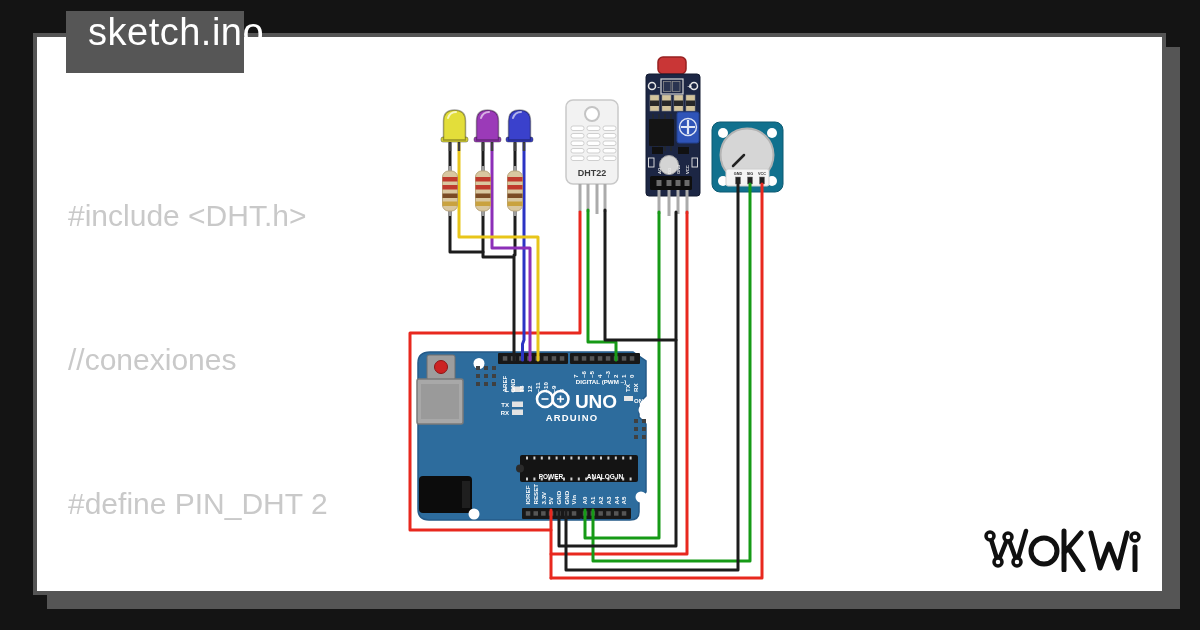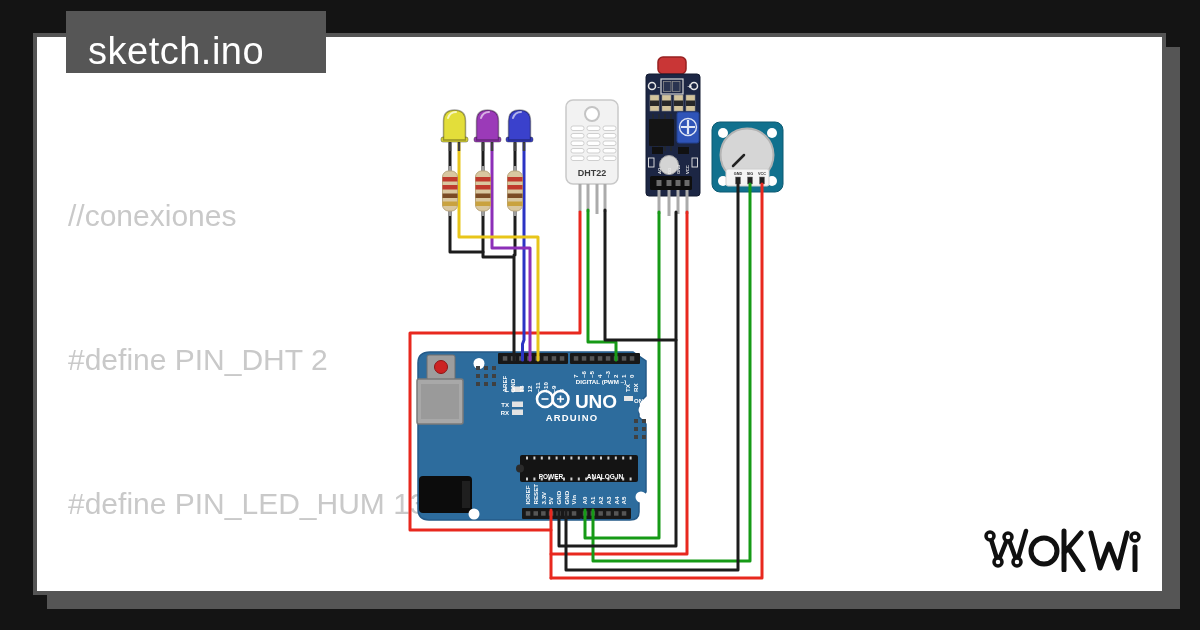--- a/index.html
+++ b/index.html
@@ -6,22 +6,22 @@
   body{
     width:1200px;height:630px;position:relative;overflow:hidden;
     background:#141414;font-family:"Liberation Sans", sans-serif;
   }
   .canvas{
     position:absolute;left:33px;top:33px;width:1125px;height:554px;
     background:#ffffff;border:4px solid #555555;
     box-shadow:14px 14px 0 0 #555555;
   }
   .tab{
-    position:absolute;left:66px;top:11px;width:260px;height:62px;
-    background:#565656;z-index:10;display:flex;align-items:flex-end;
+    position:absolute;left:66px;top:11px;width:178px;height:62px;
+    background:#565656;z-index:10;display:flex;align-items:flex-start;
   }
   .tab-label{color:#ffffff;font-size:38px;padding-left:22px;letter-spacing:0.5px;}
   .code{
     position:absolute;left:31px;top:59px;width:760px;z-index:1;
     color:#c9c9c9;font-size:30px;line-height:48px;white-space:pre;
   }
   .code div{height:48px;}
   .circuit{position:absolute;left:0;top:0;z-index:2;}
   .logo{position:absolute;left:938px;top:487px;width:178px;height:48px;z-index:3;}
   .sr{position:absolute;width:1px;height:1px;overflow:hidden;opacity:0;}
@@ -36,20 +36,21 @@
 </head>
 <body>
 
 <div class="tab">
   <span class="tab-label">sketch.ino</span>
 </div>
 
 <div class="canvas">
 
   <div class="code">
+    <div>#include &lt;DHT.h&gt;</div>
     <div>//conexiones</div>
     <div>#define PIN_DHT 2</div>
     <div>#define PIN_LED_HUM 13</div>
     
     
     
     
     
     
   </div>

